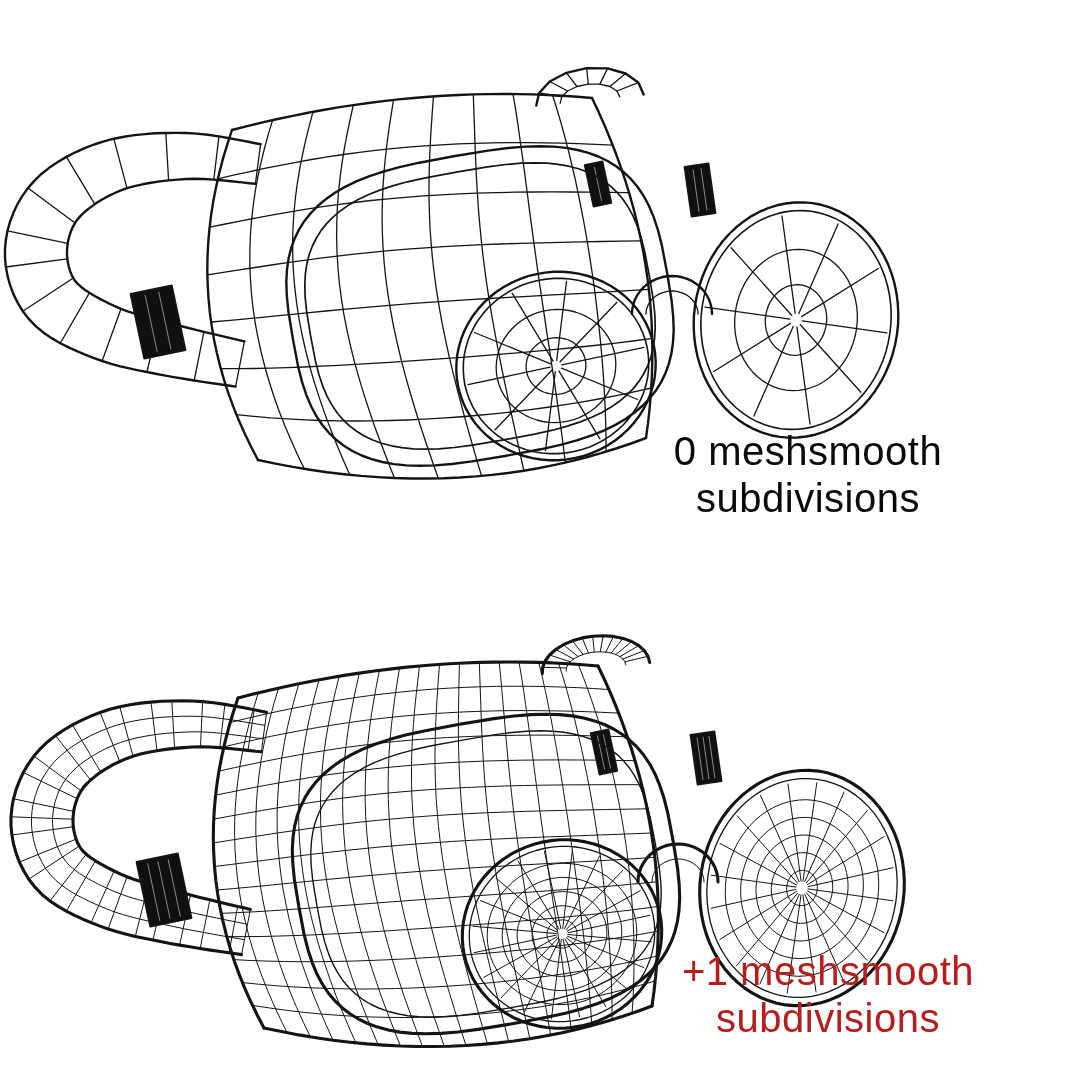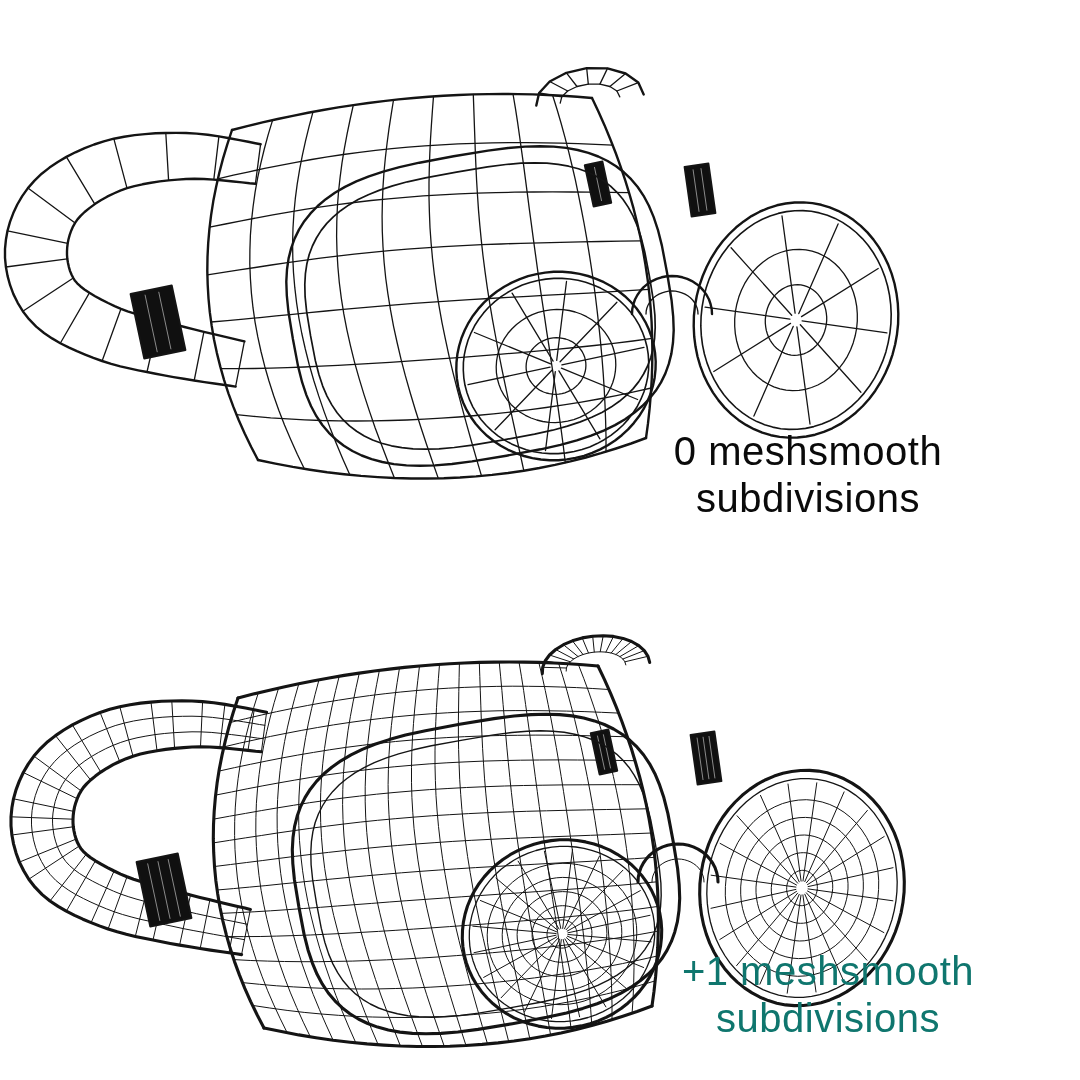--- a/index.html
+++ b/index.html
@@ -270,19 +270,19 @@
           <path d="M791.7 301.2 L 731.1 233.8" fill="none" stroke="#141414" stroke-width="1" stroke-linejoin="round" stroke-linecap="round"></path>
           <path d="M793.2 299.8 L 754.5 213.4" fill="none" stroke="#141414" stroke-width="1" stroke-linejoin="round" stroke-linecap="round"></path>
           <path d="M795.1 299.1 L 782.0 202.0" fill="none" stroke="#141414" stroke-width="1" stroke-linejoin="round" stroke-linecap="round"></path>
           <path d="M797.0 299.0 L 810.8 200.8" fill="none" stroke="#141414" stroke-width="1" stroke-linejoin="round" stroke-linecap="round"></path>
           <path d="M798.8 299.6 L 838.1 209.9" fill="none" stroke="#141414" stroke-width="1" stroke-linejoin="round" stroke-linecap="round"></path>
           <path d="M800.4 300.8 L 861.4 228.4" fill="none" stroke="#141414" stroke-width="1" stroke-linejoin="round" stroke-linecap="round"></path>
           <path d="M801.5 302.6 L 878.2 254.5" fill="none" stroke="#141414" stroke-width="1" stroke-linejoin="round" stroke-linecap="round"></path>
           <path d="M802.1 304.6 L 887.0 285.7" fill="none" stroke="#141414" stroke-width="1" stroke-linejoin="round" stroke-linecap="round"></path>
         </g>
       </svg>
-    <figcaption class="caption" style="color: #0f766e;">
+    <figcaption class="caption" style="color: #b91c1c;">
       <span class="cap-line">+1 meshsmooth</span>
       <span class="cap-line">subdivisions</span>
     </figcaption>
   </figure>
 
 </div>
 
 </body></html>

